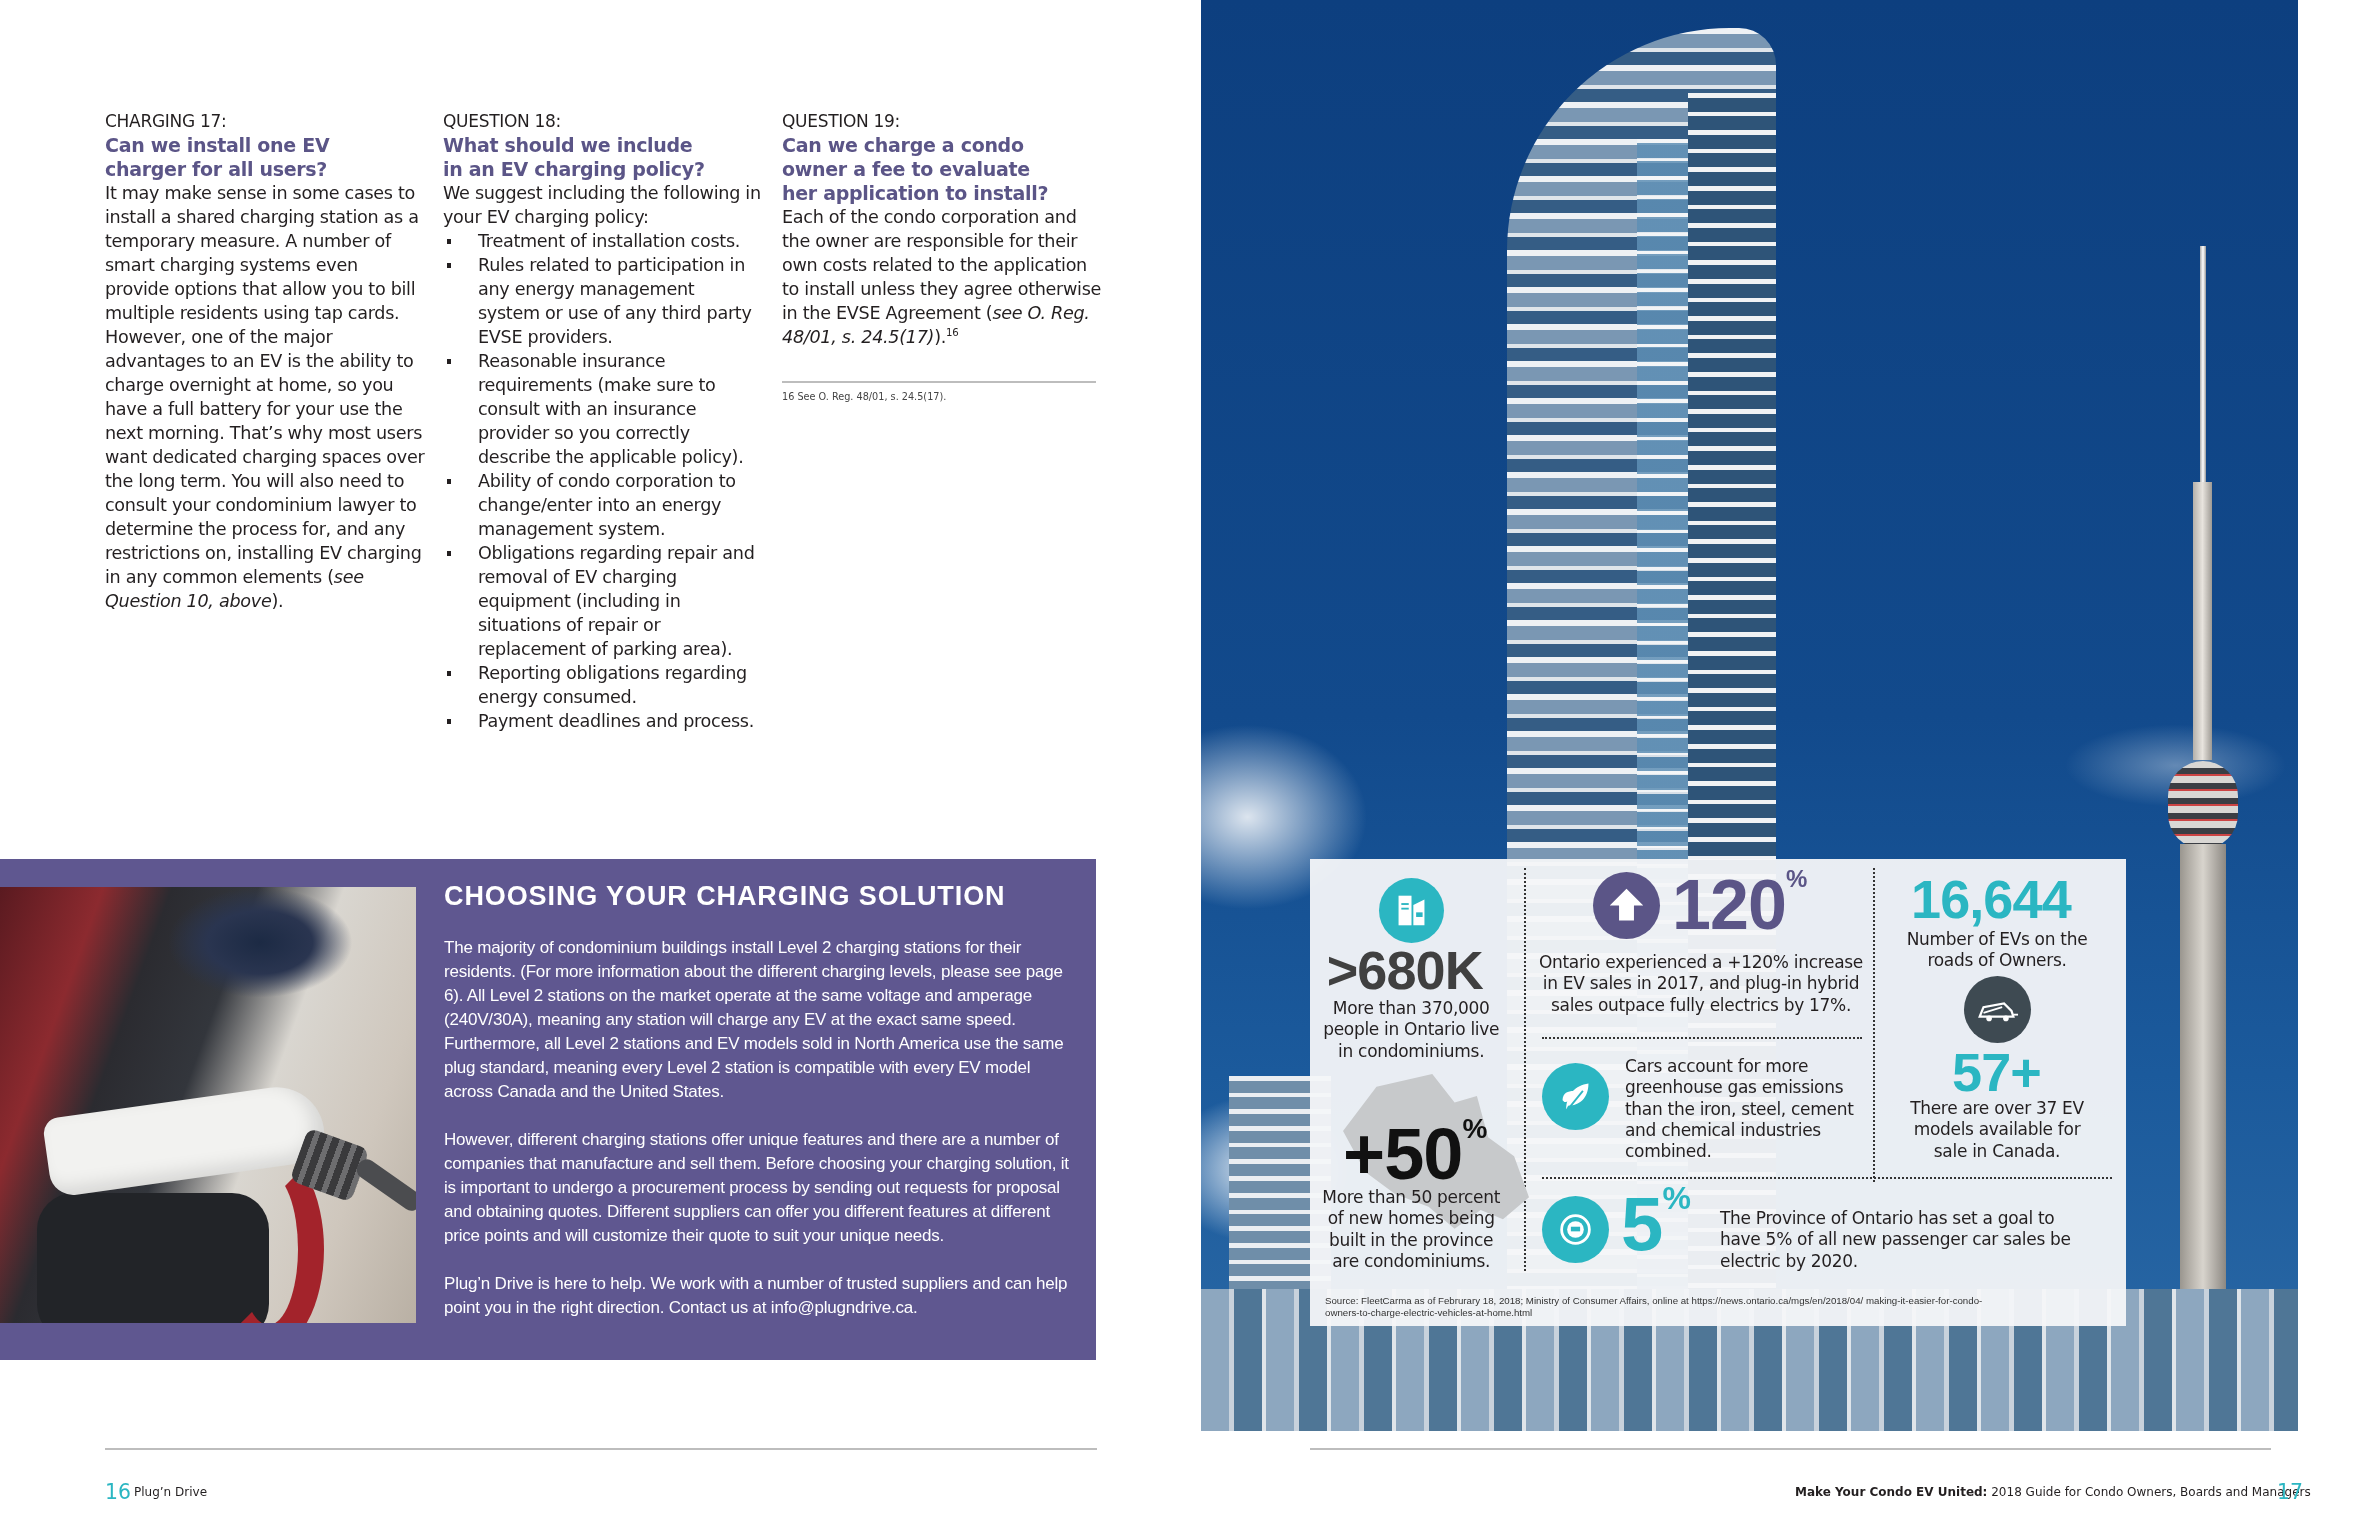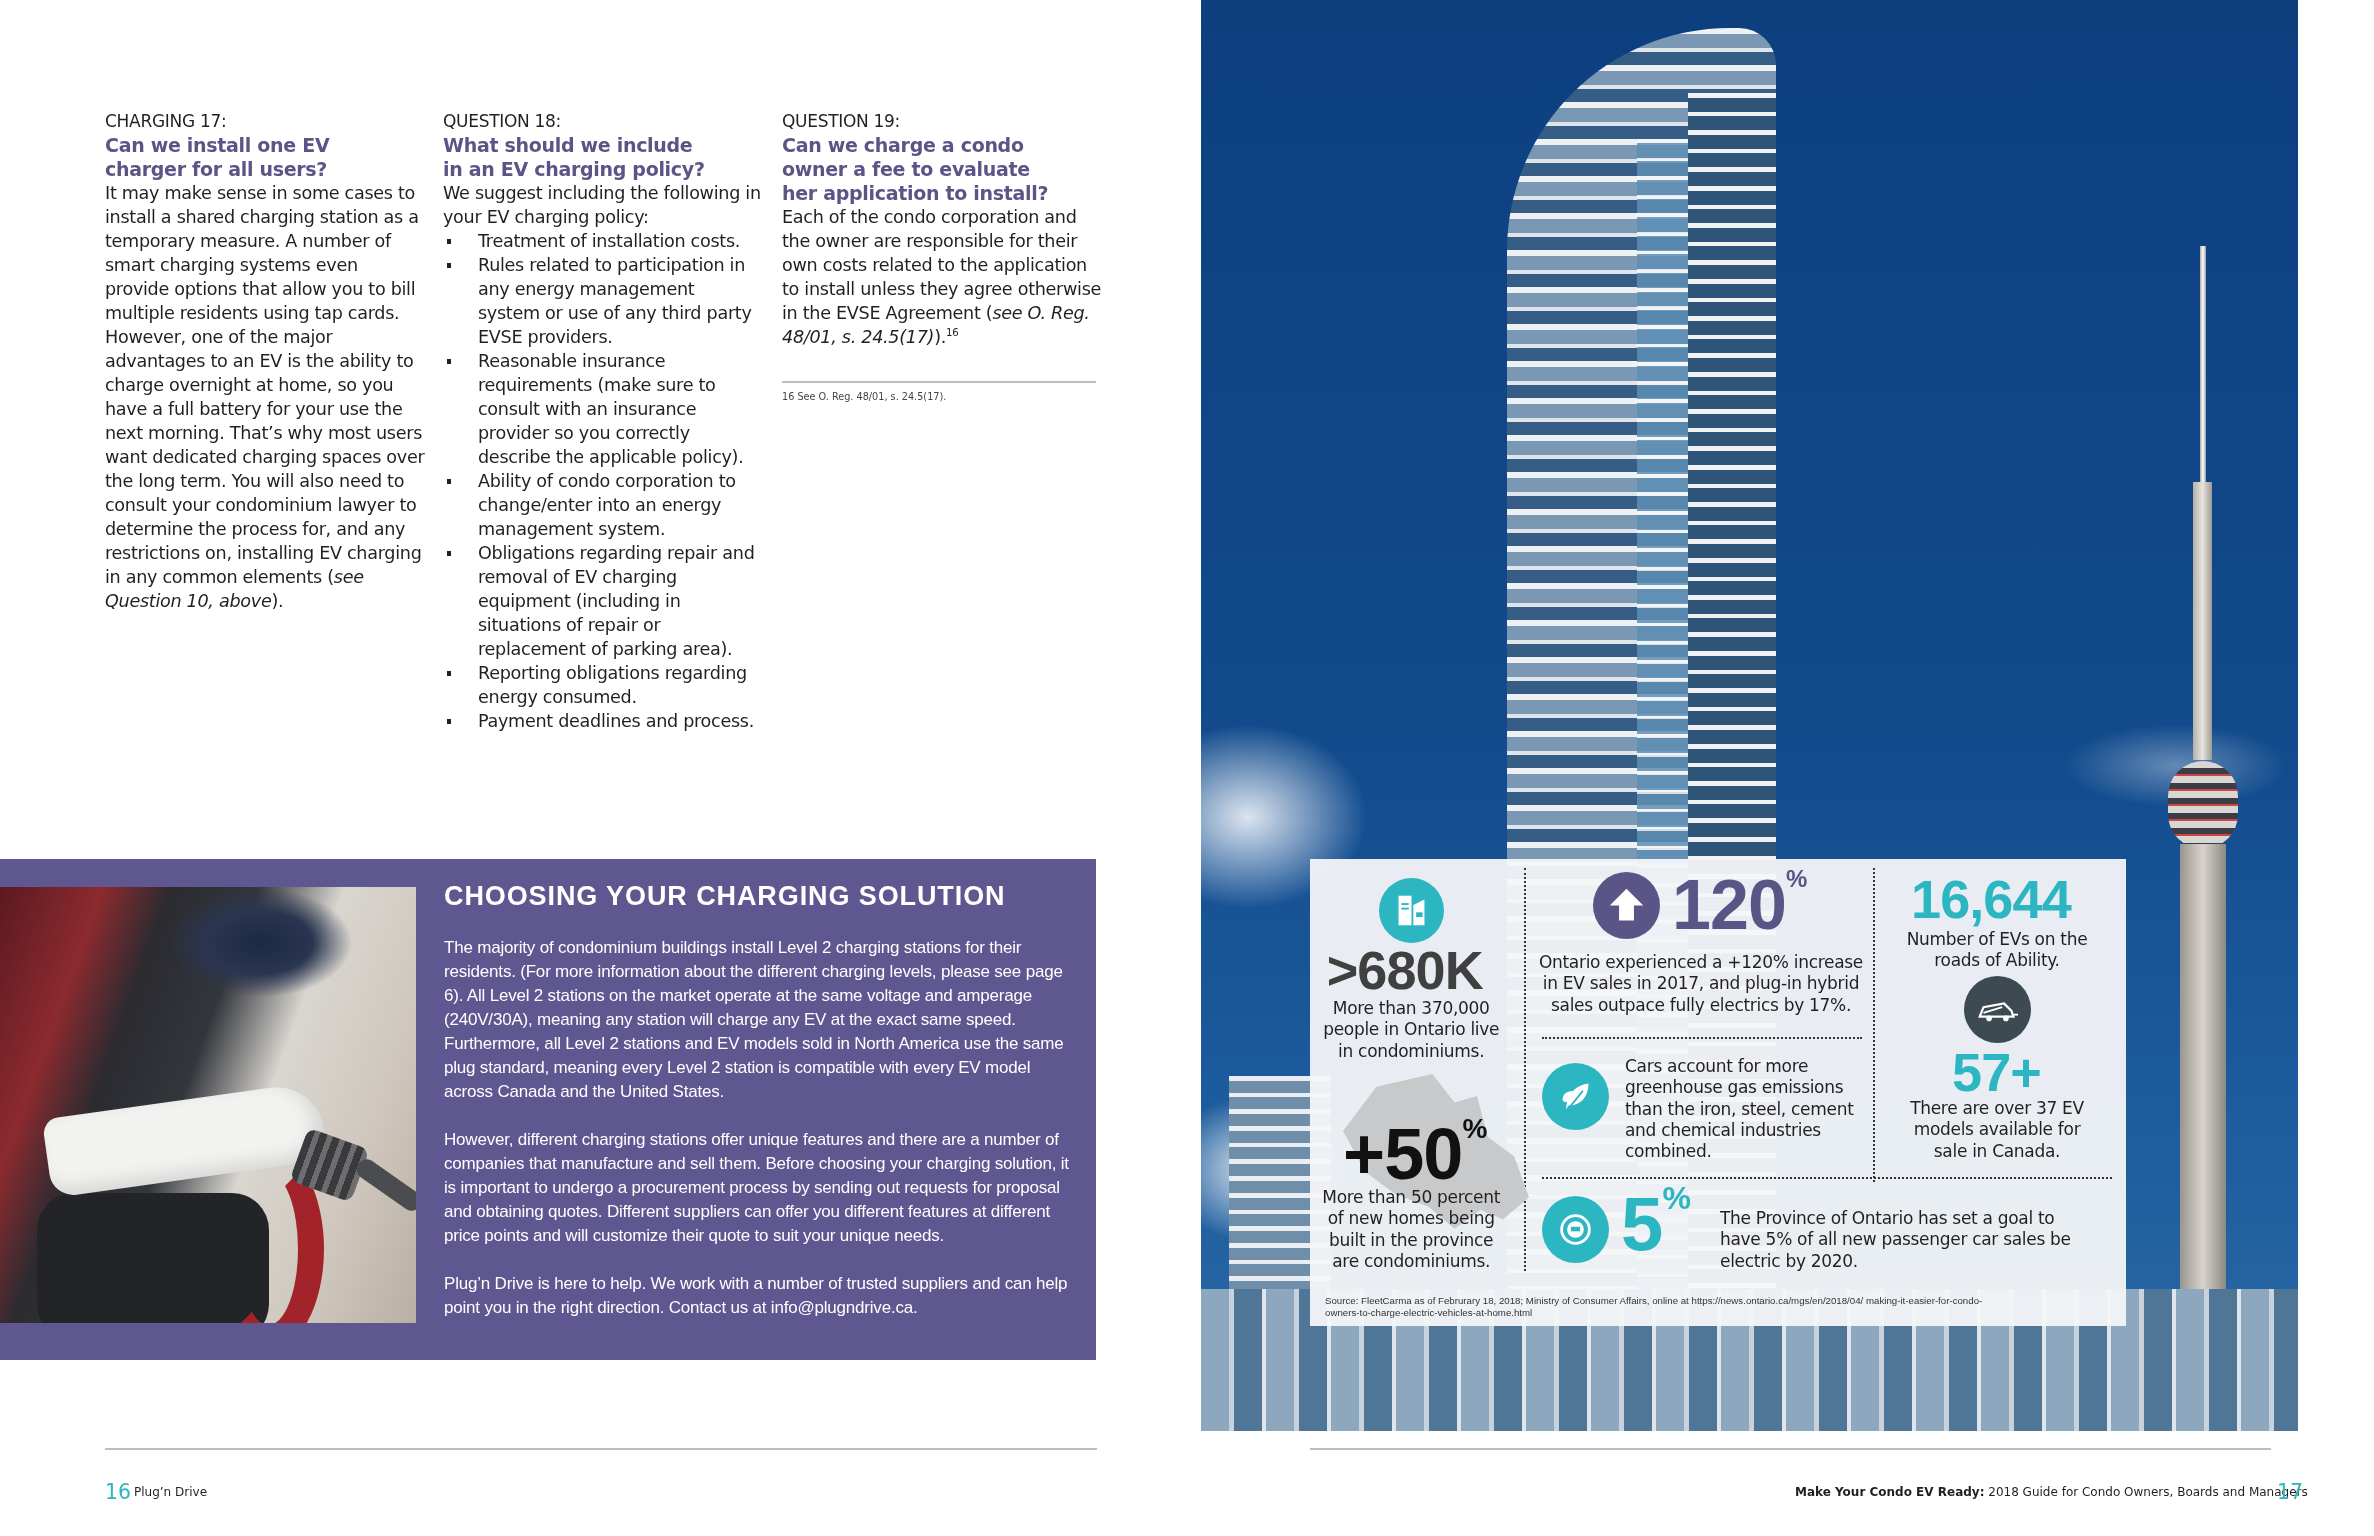--- a/index.html
+++ b/index.html
@@ -187,33 +187,33 @@
     <svg width="37" height="37" viewBox="0 0 40 40">
         <circle cx="20" cy="20" r="15" fill="none" stroke="#fff" stroke-width="3"></circle>
         <circle cx="20" cy="20" r="9" fill="#fff"></circle>
         <rect x="15" y="17" width="10" height="5" fill="#2bb6c2"></rect>
       </svg>
   </div>
   <div class="big" style="left:311px; top:321px; font-size:76px; color:#2bb6c2;"><span>5</span><span style="font-size:32px; vertical-align:top;">%</span></div>
   <div class="cap" style="left:410px; top:349px; width:352px; text-align:left;">The Province of Ontario has set a goal to have 5% of all new passenger car sales be electric by 2020.</div>
 
   <div class="big" style="left:601px; top:9.3px; font-size:54px; color:#2bb6c2;">16,644</div>
-  <div class="cap" style="left:594px; top:70px; width:186px;">Number of EVs on the roads of Ability.</div>
+  <div class="cap" style="left:594px; top:70px; width:186px;">Number of EVs on the roads of Owners.</div>
 
   <div class="circ slate" style="left:654px; top:117px; width:67px; height:67px;">
     <svg width="43" height="28" viewBox="0 0 46 30">
         <path d="M4 22 L 8 12 L 30 8 L 38 16 L 40 22 Z" fill="none" stroke="#fff" stroke-width="2.4"></path>
         <path d="M8 18 L 28 12" stroke="#fff" stroke-width="2"></path>
         <circle cx="14" cy="24" r="3" fill="#fff"></circle>
         <circle cx="32" cy="24" r="3" fill="#fff"></circle>
         <path d="M40 20 L 45 20" stroke="#fff" stroke-width="2"></path>
       </svg>
   </div>
   <div class="big" style="left:642px; top:182px; font-size:54px; color:#2bb6c2;">57+</div>
   <div class="cap" style="left:594px; top:239px; width:186px;">There are over 37 EV models available for sale in Canada.</div>
 
   <div class="source">Source: FleetCarma as of Februrary 18, 2018; Ministry of Consumer Affairs, online at https://news.ontario.ca/mgs/en/2018/04/ making-it-easier-for-condo-owners-to-charge-electric-vehicles-at-home.html</div>
 </div>
 
 <div class="rule" style="left:1310px; top:1448px; width:961px;"></div>
-<div class="ft" style="left:1795px;"><b>Make Your Condo EV Ready:</b><span> 2018 Guide for Condo Owners, Boards and Managers</span></div>
+<div class="ft" style="left:1795px;"><b>Make Your Condo EV United:</b><span> 2018 Guide for Condo Owners, Boards and Managers</span></div>
 <div class="pg" style="left:2277px;">17</div>
 
 
 </body></html>

